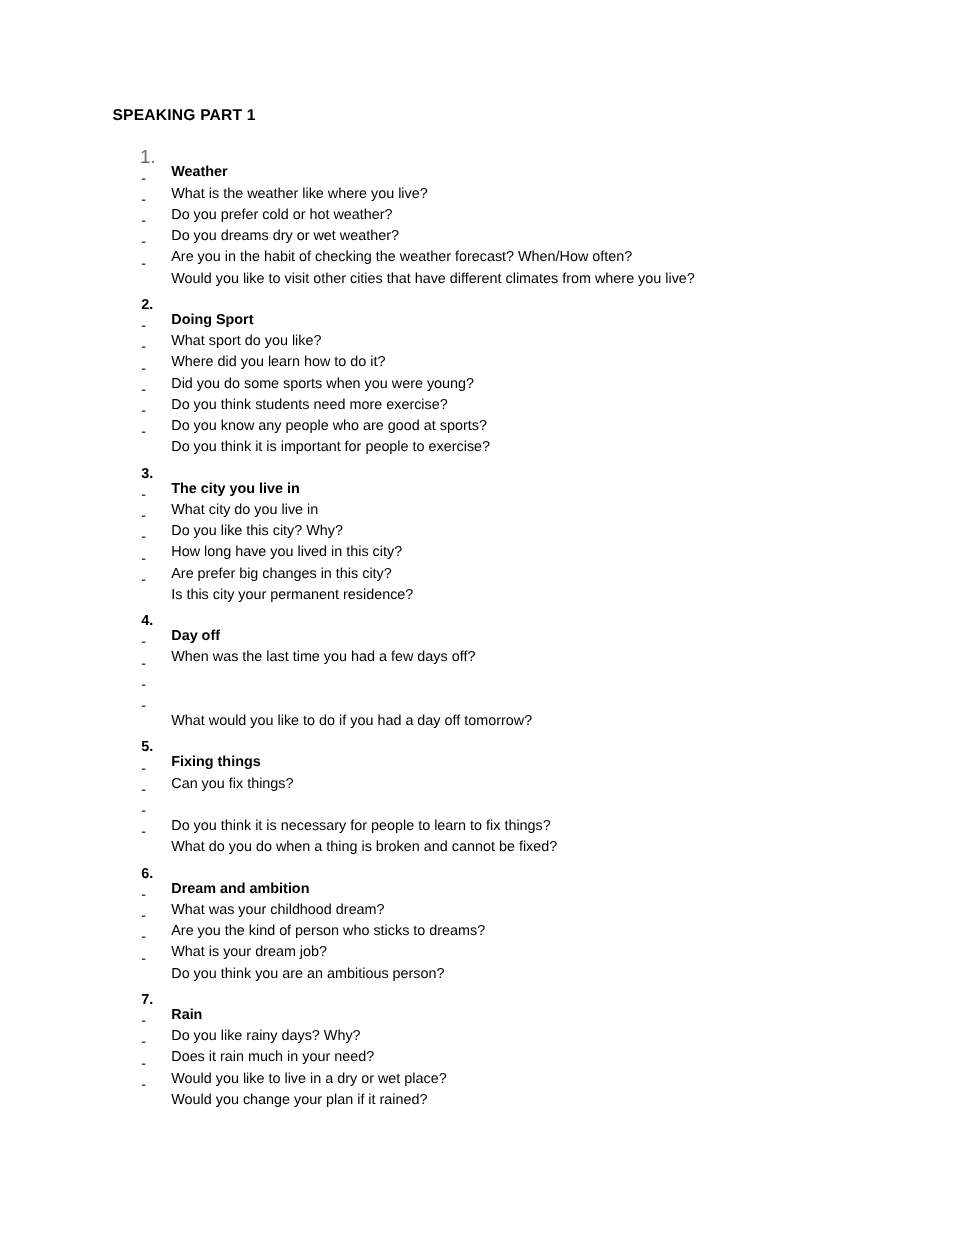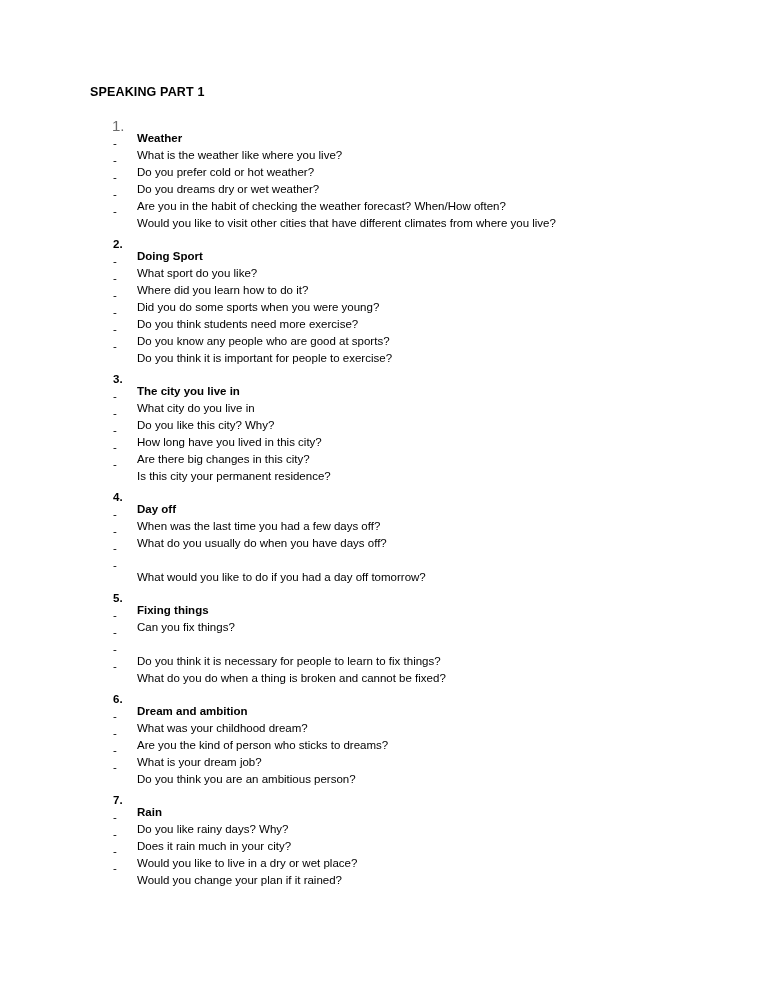--- a/index.html
+++ b/index.html
@@ -182,39 +182,38 @@
         <div class="q-row">
           <span class="q-dash">-</span>
           <span class="q-text">Do you like this city? Why?</span>
         </div>
         <div class="q-row">
           <span class="q-dash">-</span>
           <span class="q-text">How long have you lived in this city?</span>
         </div>
         <div class="q-row">
           <span class="q-dash">-</span>
-          <span class="q-text">Are there big changes in this city?</span>
+          <span class="q-text">Are prefer big changes in this city?</span>
         </div>
         <div class="q-row">
           <span class="q-dash">-</span>
           <span class="q-text">Is this city your permanent residence?</span>
         </div>
       </div>
       <div class="section">
         <div class="section-head">
           <span class="sec-num">4.</span>
           <span class="sec-title">Day off</span>
         </div>
         <div class="q-row">
           <span class="q-dash">-</span>
           <span class="q-text">When was the last time you had a few days off?</span>
         </div>
         <div class="q-row">
           <span class="q-dash">-</span>
-          <span class="q-text">What do you usually do when you have days off?</span>
         </div>
         <div class="q-row">
           <span class="q-dash">-</span>
         </div>
         <div class="q-row">
           <span class="q-dash">-</span>
           <span class="q-text">What would you like to do if you had a day off tomorrow?</span>
         </div>
       </div>
       <div class="section">
@@ -264,21 +263,21 @@
         <div class="section-head">
           <span class="sec-num">7.</span>
           <span class="sec-title">Rain</span>
         </div>
         <div class="q-row">
           <span class="q-dash">-</span>
           <span class="q-text">Do you like rainy days? Why?</span>
         </div>
         <div class="q-row">
           <span class="q-dash">-</span>
-          <span class="q-text">Does it rain much in your city?</span>
+          <span class="q-text">Does it rain much in your need?</span>
         </div>
         <div class="q-row">
           <span class="q-dash">-</span>
           <span class="q-text">Would you like to live in a dry or wet place?</span>
         </div>
         <div class="q-row">
           <span class="q-dash">-</span>
           <span class="q-text">Would you change your plan if it rained?</span>
         </div>
       </div>

